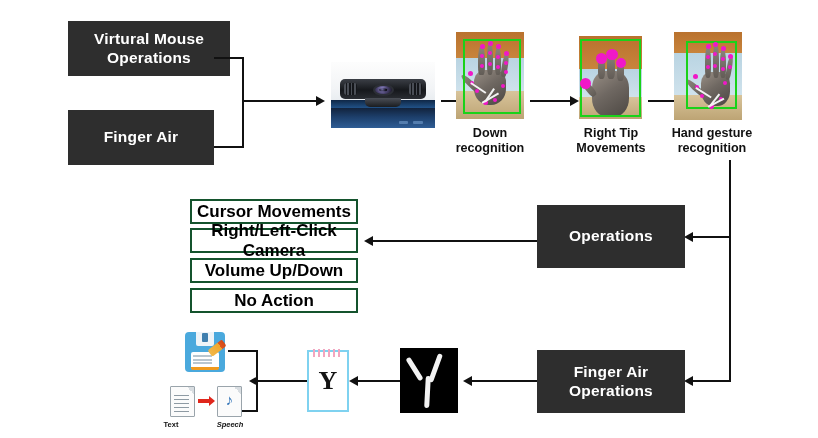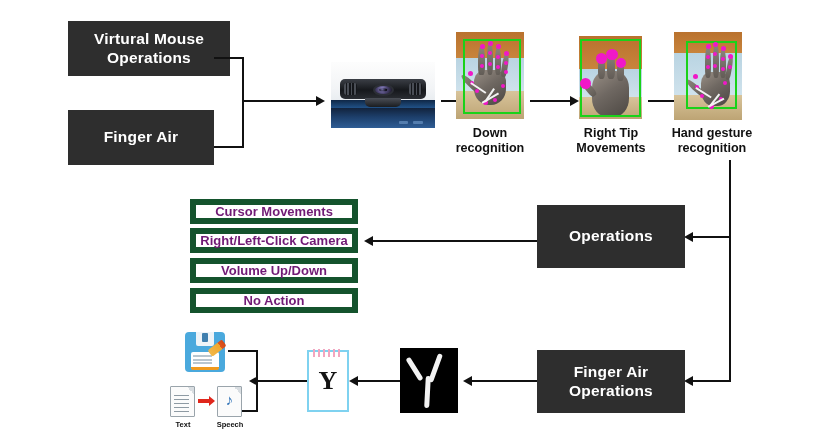--- a/index.html
+++ b/index.html
@@ -23,24 +23,24 @@
     text-align: center;
     letter-spacing: .2px;
     padding: 2px 6px;
   }
   .dark-box span { display: block; }
 
   
   .opt-box {
     position: absolute;
     background: #ffffff;
-    border: 6px solid #14532d;
-    color: #701a75;
+    border: 2px solid #14532d;
+    color: #000000;
     font-weight: bold;
-    font-size: 13px;
+    font-size: 17px;
     display: flex; align-items: center; justify-content: center;
     text-align: center;
   }
 
   
   .caption {
     position: absolute;
     color: #111111;
     font-weight: bold;
     font-size: 12.6px;
@@ -374,24 +374,24 @@
   </div>
 
   <div class="doc" style="left:170px; top:386px; width:25px; height:31px;">
     <div class="doc-fold"></div>
     <i style="top:26%;"></i>
       <i style="top:40%;"></i>
       <i style="top:54%;"></i>
     <i style="top:68%;"></i>
       <i style="top:82%;"></i>
   </div>
-  <div class="mini-cap" style="left:166px; top:420px; width:34px;">Text</div>
+  <div class="mini-cap" style="left:154px; top:420px; width:34px;">Text</div>
 
   <div class="red-arrow-body" style="left:198px; top:399px; width:12px;"></div>
   <div class="red-arrow-head" style="left:209px; top:396px;"></div>
 
   <div class="doc" style="left:217px; top:386px; width:25px; height:31px;">
     <div class="doc-fold"></div>
     <div class="note-glyph">♪</div>
   </div>
-  <div class="mini-cap" style="left:212px; top:420px; width:36px;">Speech</div>
+  <div class="mini-cap" style="left:212px; top:420px; width:36px;font-style:italic;">Speech</div>
 
 </div>
 
 </body></html>

